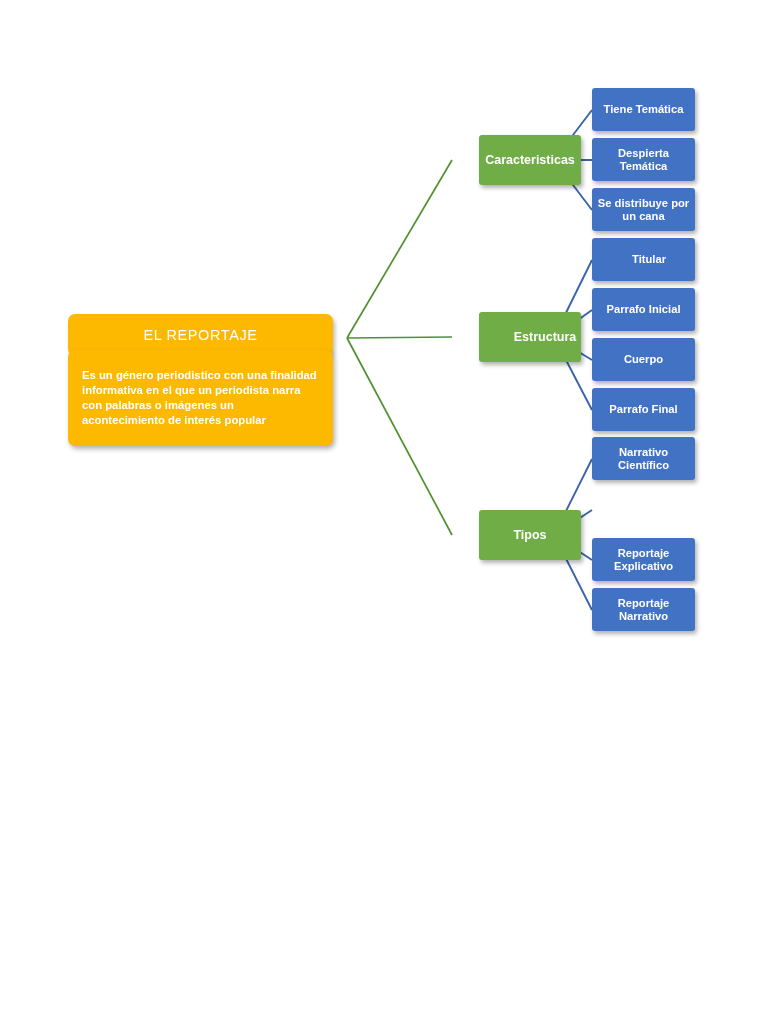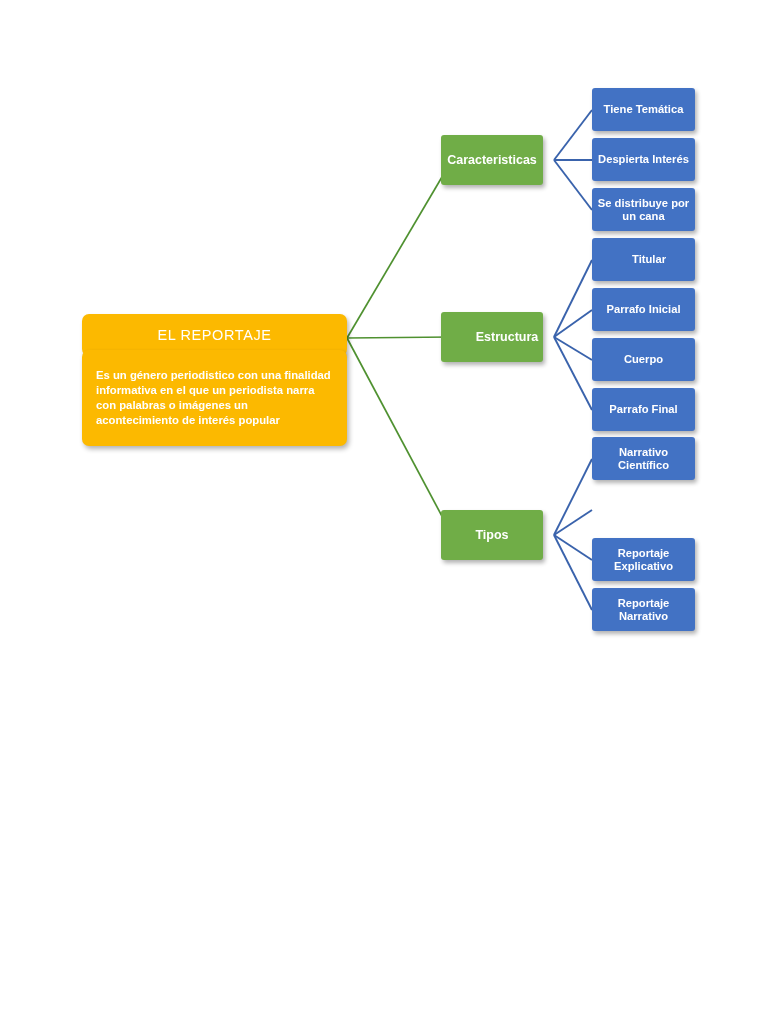--- a/index.html
+++ b/index.html
@@ -45,21 +45,21 @@
     text-align: center;
     color: #ffffff;
     border-radius: 3px;
     box-shadow: 2px 3px 4px rgba(0,0,0,0.30);
     line-height: 1.12;
   }
 
   
   #root-group {
     position: absolute;
-    left: 82px;
+    left: 68px;
     top: 314px;
     width: 265px;
     height: 132px;
     z-index: 2;
   }
   .root-title {
     position: absolute;
     left: 0;
     top: 0;
     width: 265px;
@@ -95,21 +95,21 @@
     line-height: 1.33;
   }
 
   
   .branch {
     background: #70ad47;
     font-size: 12.5px;
     font-weight: bold;
     width: 102px;
     height: 50px;
-    left: 441px;
+    left: 479px;
   }
 
   
   .leaf {
     background: #4272c4;
     font-size: 11.2px;
     font-weight: bold;
     width: 103px;
     height: 43px;
     left: 592px;
@@ -155,21 +155,21 @@
     <div class="root-body">Es un género periodistico con una finalidad informativa en el que un periodista narra con palabras o imágenes un acontecimiento de interés popular</div>
   </div>
 
   <div class="node branch" style="top:135px;">Caracteristicas</div>
 
   <div class="node branch" style="top:312px;padding-left:30px;">Estructura</div>
 
   <div class="node branch" style="top:510px;">Tipos</div>
 
   <div class="node leaf" style="top:88px;">Tiene Temática</div>
-  <div class="node leaf" style="top:138px;">Despierta Interés</div>
+  <div class="node leaf" style="top:138px;">Despierta Temática</div>
   <div class="node leaf" style="top:188px;">Se distribuye por un cana</div>
 
   <div class="node leaf" style="top:238px;padding-left:16px;">Titular</div>
   <div class="node leaf" style="top:288px;">Parrafo Inicial</div>
   <div class="node leaf" style="top:338px;">Cuerpo</div>
   <div class="node leaf" style="top:388px;">Parrafo Final</div>
 
   <div class="node leaf" style="top:437px;">Narrativo Científico</div>
   <div class="node leaf" style="top:538px;">Reportaje Explicativo</div>
   <div class="node leaf" style="top:588px;">Reportaje Narrativo</div>

